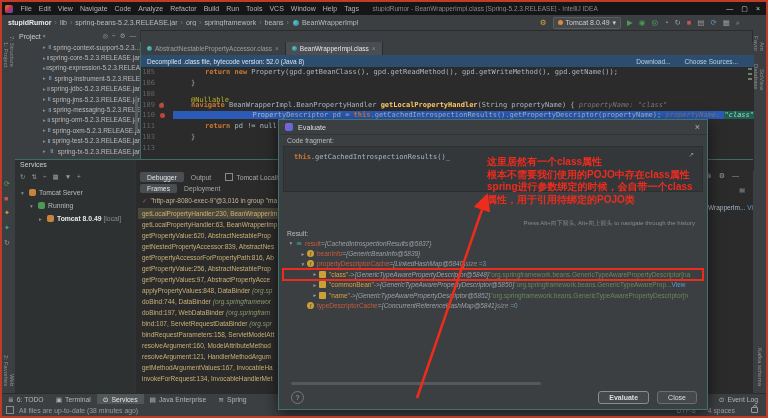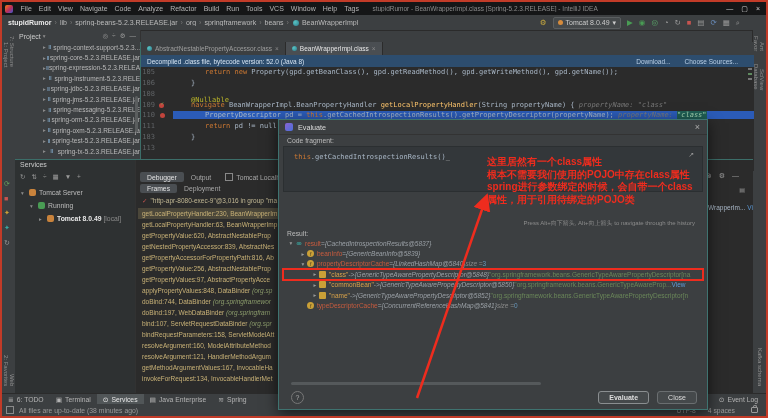--- a/index.html
+++ b/index.html
@@ -50,21 +50,21 @@
   .cl{display:flex;height:10.75px;align-items:center;font-family:"DejaVu Sans Mono",monospace;font-size:7px;}
   .cl .num{width:14px;text-align:right;color:#606366;flex:none;}
   .cl .gic{width:14px;flex:none;display:flex;justify-content:center;align-items:center;}
   .cl .fold{width:4px;flex:none;}
   .cl .body{flex:1;white-space:pre;padding-left:4px;overflow:hidden;}
   .cl.cur .body{background:#2b5bb7;}
   .bp{width:5px;height:5px;border-radius:50%;background:#c1443c;}
   .bpc{position:relative;width:6px;height:6px;}
   .bpc::before{content:"";position:absolute;left:0;top:1px;width:5px;height:5px;border-radius:50%;background:#c1443c;}
   .bpc::after{content:"✓";position:absolute;left:2px;top:-2px;color:#6bc46b;font-size:5px;}
-  .c-kw{color:#cc7832;} .c-pl{color:#a9b7c6;} .c-mth{color:#ffc66d;} .c-ann{color:#bbb529;}
+  .c-kw{color:#cc7832;font-weight:bold;} .c-pl{color:#a9b7c6;} .c-mth{color:#ffc66d;font-weight:bold;} .c-ann{color:#bbb529;}
   .c-hint{color:#787878;font-style:italic;} .c-hintsel{color:#a8d8b4;background:#1f5e54;font-style:italic;}
   .c-cur{color:#bbb;}
   .ebreadcrumb{position:absolute;left:4px;bottom:1px;font-size:6px;color:#9aa7b0;display:flex;gap:3px;}
   .estripe{position:absolute;right:2px;top:26px;width:4px;display:flex;flex-direction:column;gap:3px;}
   .estripe i{height:2px;background:#777;}
   .estripe i.g{background:#5f8a5f;}
   
   .services{left:13px;top:157px;width:738px;height:234px;background:#2e3132;border-top:1px solid #3c6e69;overflow:hidden;}
   .svc-title{position:absolute;left:5px;top:1px;font-size:7px;color:#ccc;}
   .svc-toolbar{position:absolute;left:5px;top:13px;display:flex;gap:6px;color:#9a9a9a;font-size:6.5px;}
@@ -338,21 +338,21 @@
           </span>
           <span class="fold"></span>
           <span class="body" style="padding-left: 18px;"><span class="c-kw">navigate </span><span class="c-pl">BeanWrapperImpl.BeanPropertyHandler </span><span class="c-mth">getLocalPropertyHandler</span><span class="c-pl">(String propertyName) { </span><span class="c-hint">propertyName: "class"</span></span>
         </div>
         <div class="cl cur">
           <span class="num">110</span>
           <span class="gic">
             <span class="bp"></span>
           </span>
           <span class="fold"></span>
-          <span class="body" style="padding-left: 32px;"><span class="c-pl">PropertyDescriptor pd = </span><span class="c-kw">this</span><span class="c-pl">.getCachedIntrospectionResults().getPropertyDescriptor(propertyName); </span><span class="c-hint">propertyName: </span><span class="c-hintsel">"class"</span></span>
+          <span class="body" style="padding-left: 32px; text-align: right;"><span class="c-pl">PropertyDescriptor pd = </span><span class="c-kw">this</span><span class="c-pl">.getCachedIntrospectionResults().getPropertyDescriptor(propertyName); </span><span class="c-hint">propertyName: </span><span class="c-hintsel">"class"</span></span>
         </div>
         <div class="cl">
           <span class="num">111</span>
           <span class="gic"></span>
           <span class="fold"></span>
           <span class="body" style="padding-left: 32px;"><span class="c-kw">return </span><span class="c-pl">pd != null </span></span>
         </div>
         <div class="cl">
           <span class="num">183</span>
           <span class="gic"></span>

